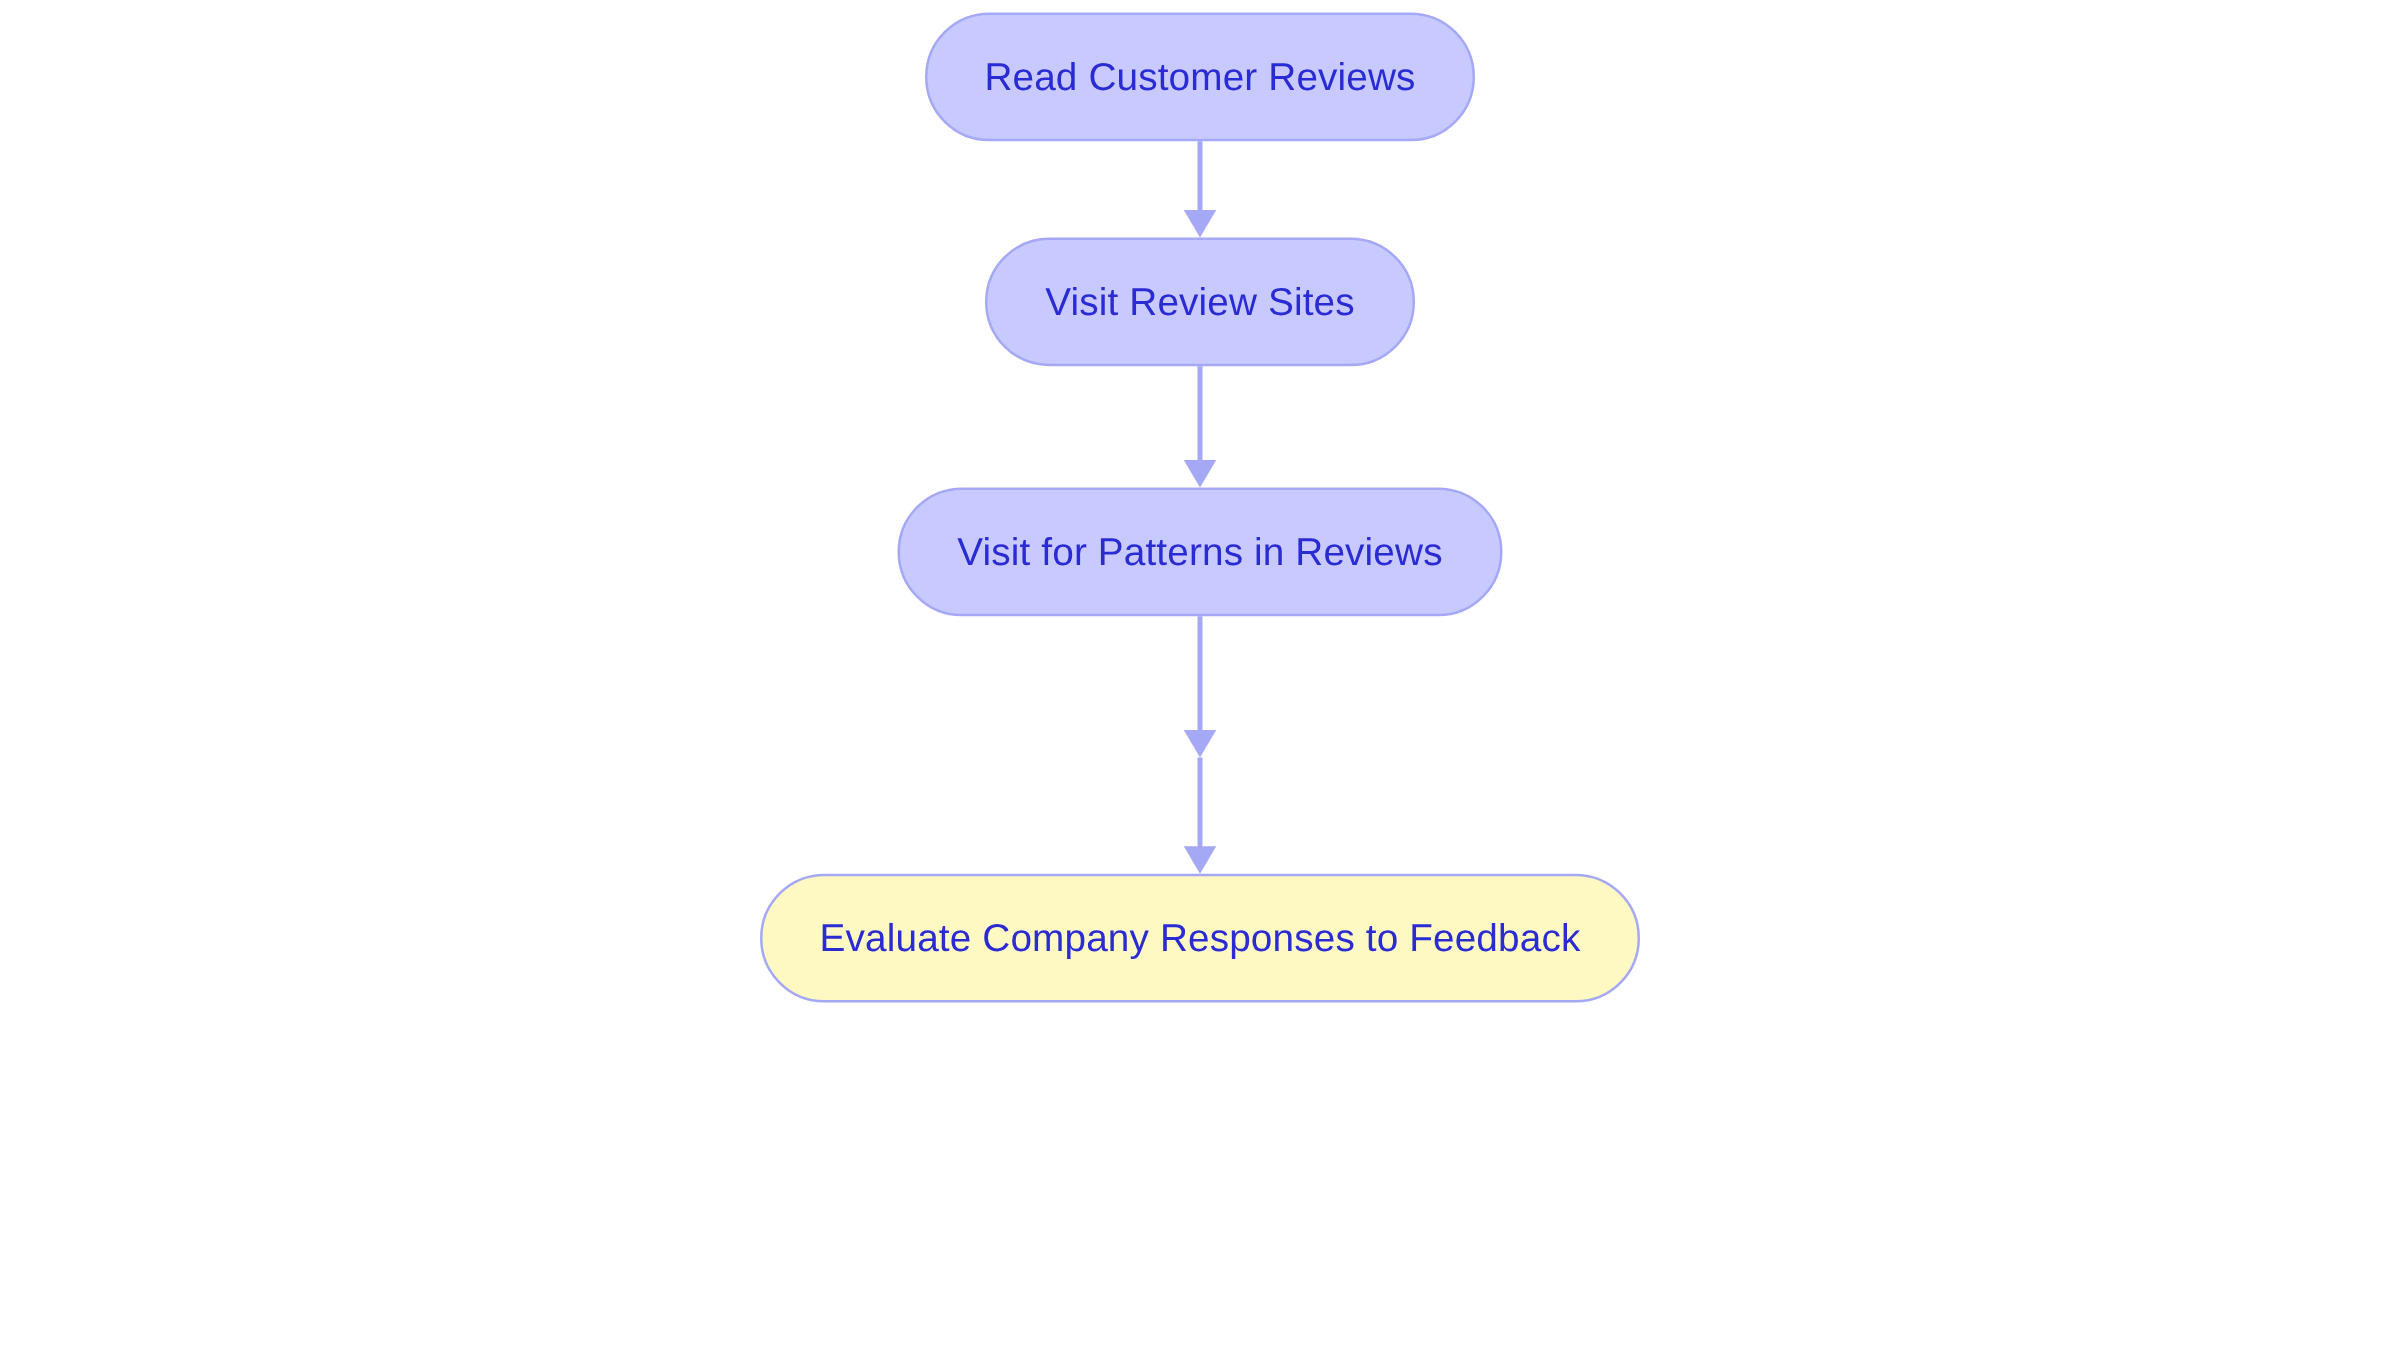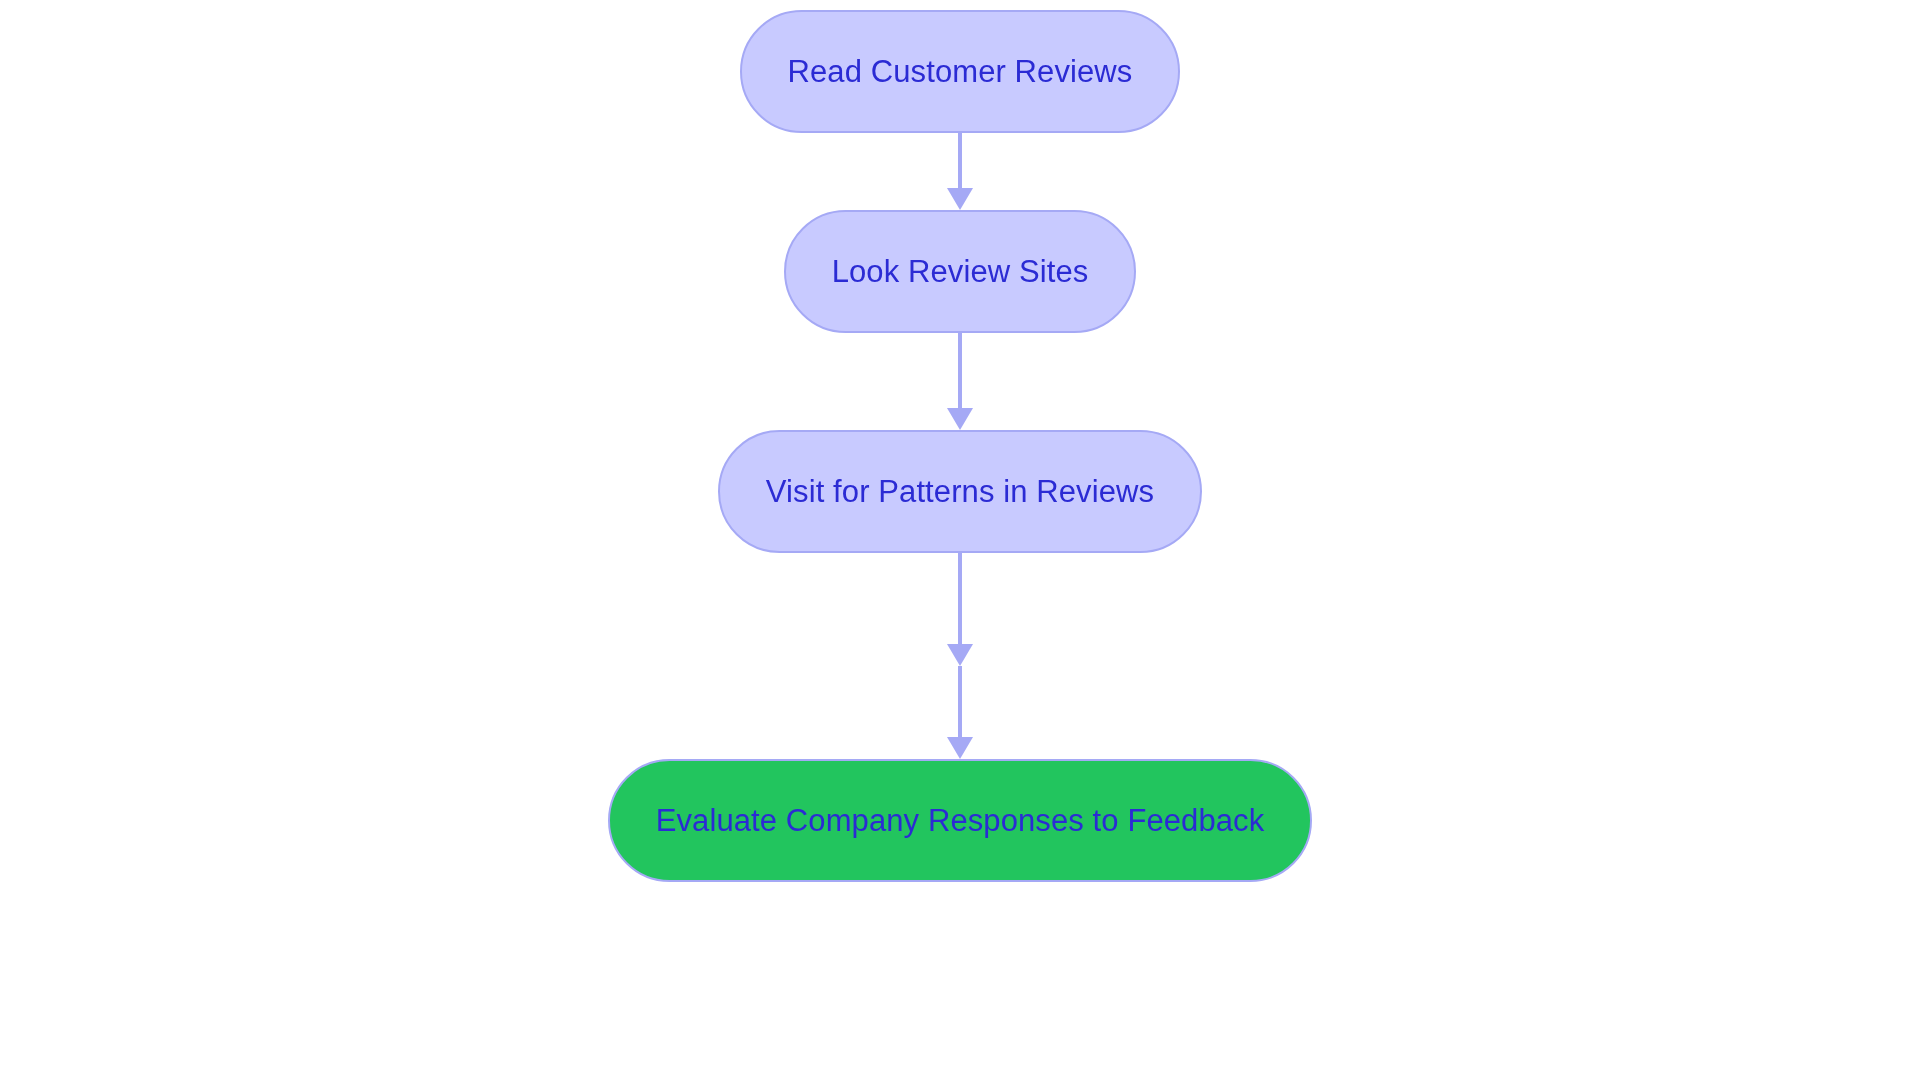--- a/index.html
+++ b/index.html
@@ -29,21 +29,21 @@
     width: 1920px;
     height: 1083px;
     display: flex;
     flex-direction: column;
     align-items: center;
     justify-content: flex-start;
   }
 
   .node {
     box-sizing: border-box;
-    height: 123px;
+    height: 103px;
     border-radius: 62px;
     background: #c8caff;
     border: 2px solid #a5a9f5;
     display: flex;
     align-items: center;
     justify-content: center;
     padding: 0 46px;
     flex: none;
   }
 
@@ -99,21 +99,21 @@
     <div class="node" style="background: rgb(200, 202, 255); border-color: rgb(165, 169, 245);">
       <span class="node-label" style="color: rgb(43, 43, 212);">Read Customer Reviews</span>
     </div>
 
     <div class="connector c1">
       <div class="shaft" style="background: rgb(165, 169, 245);"></div>
       <div class="head" style="border-top-color: rgb(165, 169, 245);"></div>
     </div>
 
     <div class="node" style="background: rgb(200, 202, 255); border-color: rgb(165, 169, 245);">
-      <span class="node-label" style="color: rgb(43, 43, 212);">Look Review Sites</span>
+      <span class="node-label" style="color: rgb(43, 43, 212);">Visit Review Sites</span>
     </div>
 
     <div class="connector c2">
       <div class="shaft" style="background: rgb(165, 169, 245);"></div>
       <div class="head" style="border-top-color: rgb(165, 169, 245);"></div>
     </div>
 
     <div class="node" style="background: rgb(200, 202, 255); border-color: rgb(165, 169, 245);">
       <span class="node-label" style="color: rgb(43, 43, 212);">Visit for Patterns in Reviews</span>
     </div>
@@ -122,18 +122,18 @@
       <div class="shaft" style="background: rgb(165, 169, 245);"></div>
       <div class="head" style="border-top-color: rgb(165, 169, 245);"></div>
     </div>
 
 
     <div class="connector c4">
       <div class="shaft" style="background: rgb(165, 169, 245);"></div>
       <div class="head" style="border-top-color: rgb(165, 169, 245);"></div>
     </div>
 
-    <div class="node" style="background: #22c55e; border-color: rgb(165, 169, 245);">
+    <div class="node" style="background: #fef9c3; border-color: rgb(165, 169, 245);">
       <span class="node-label" style="color: rgb(43, 43, 212);">Evaluate Company Responses to Feedback</span>
     </div>
 
   </div>
 </div>
 
 </body></html>

